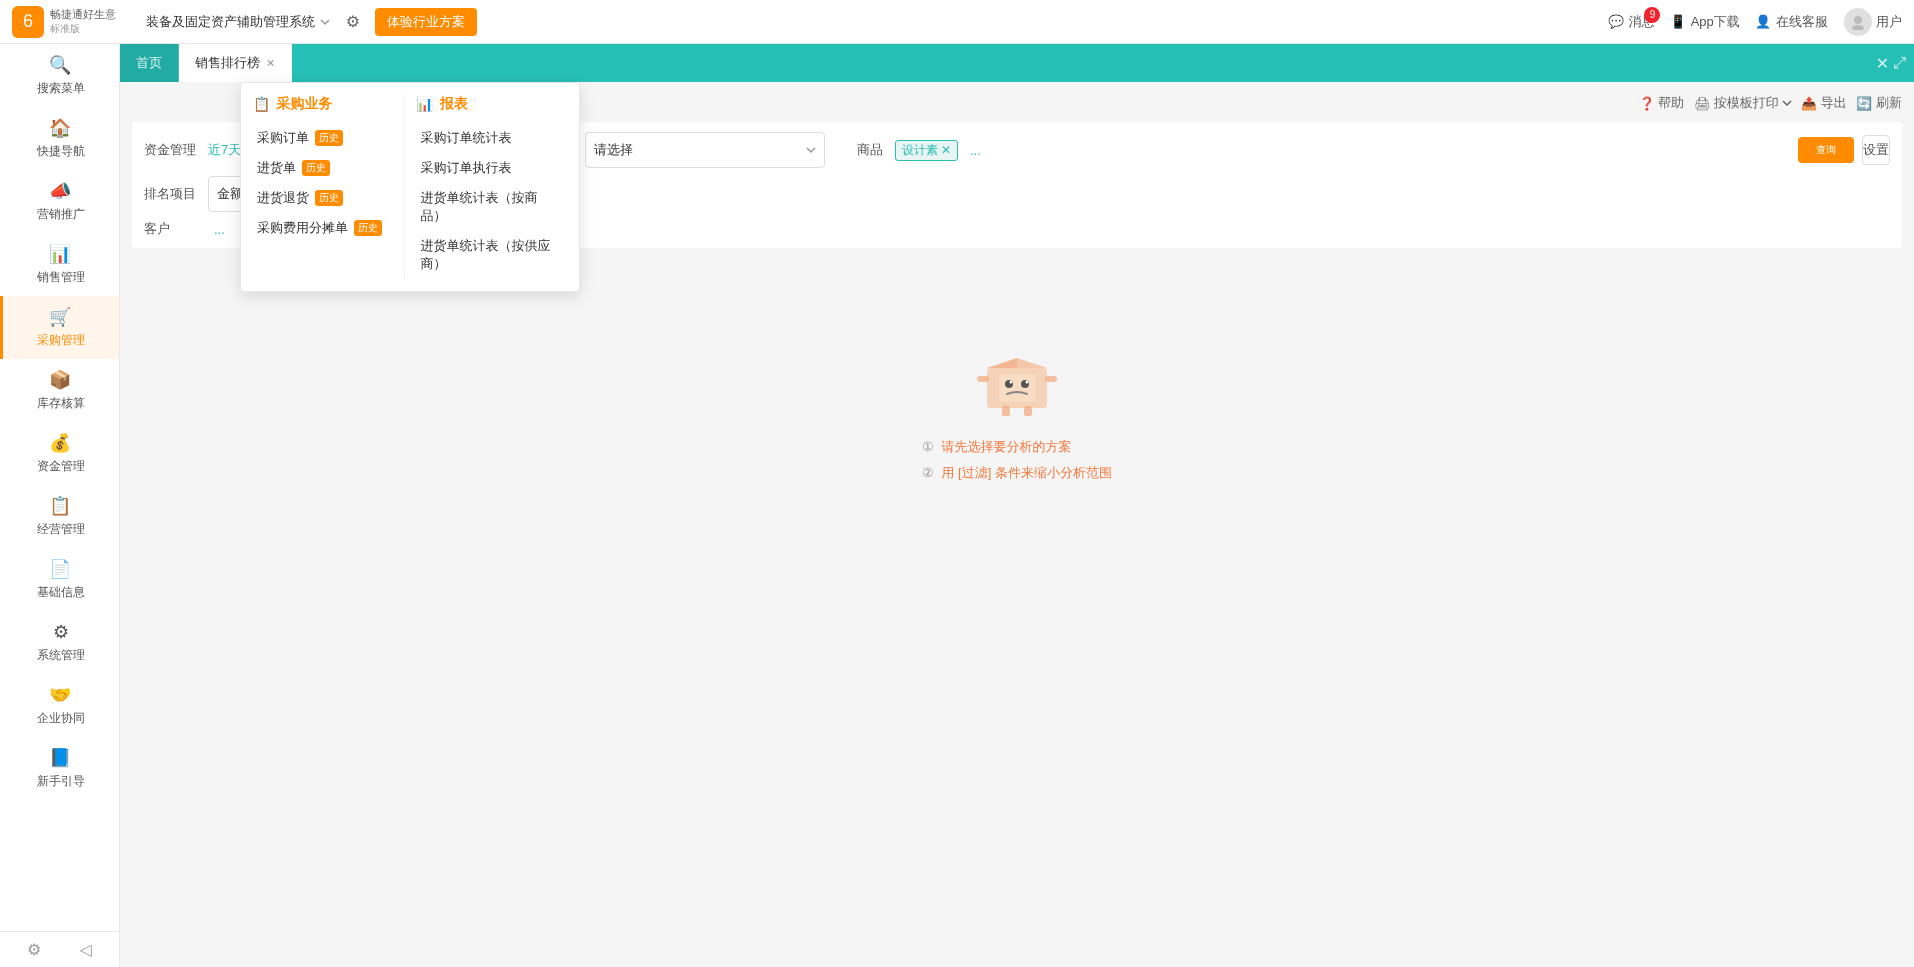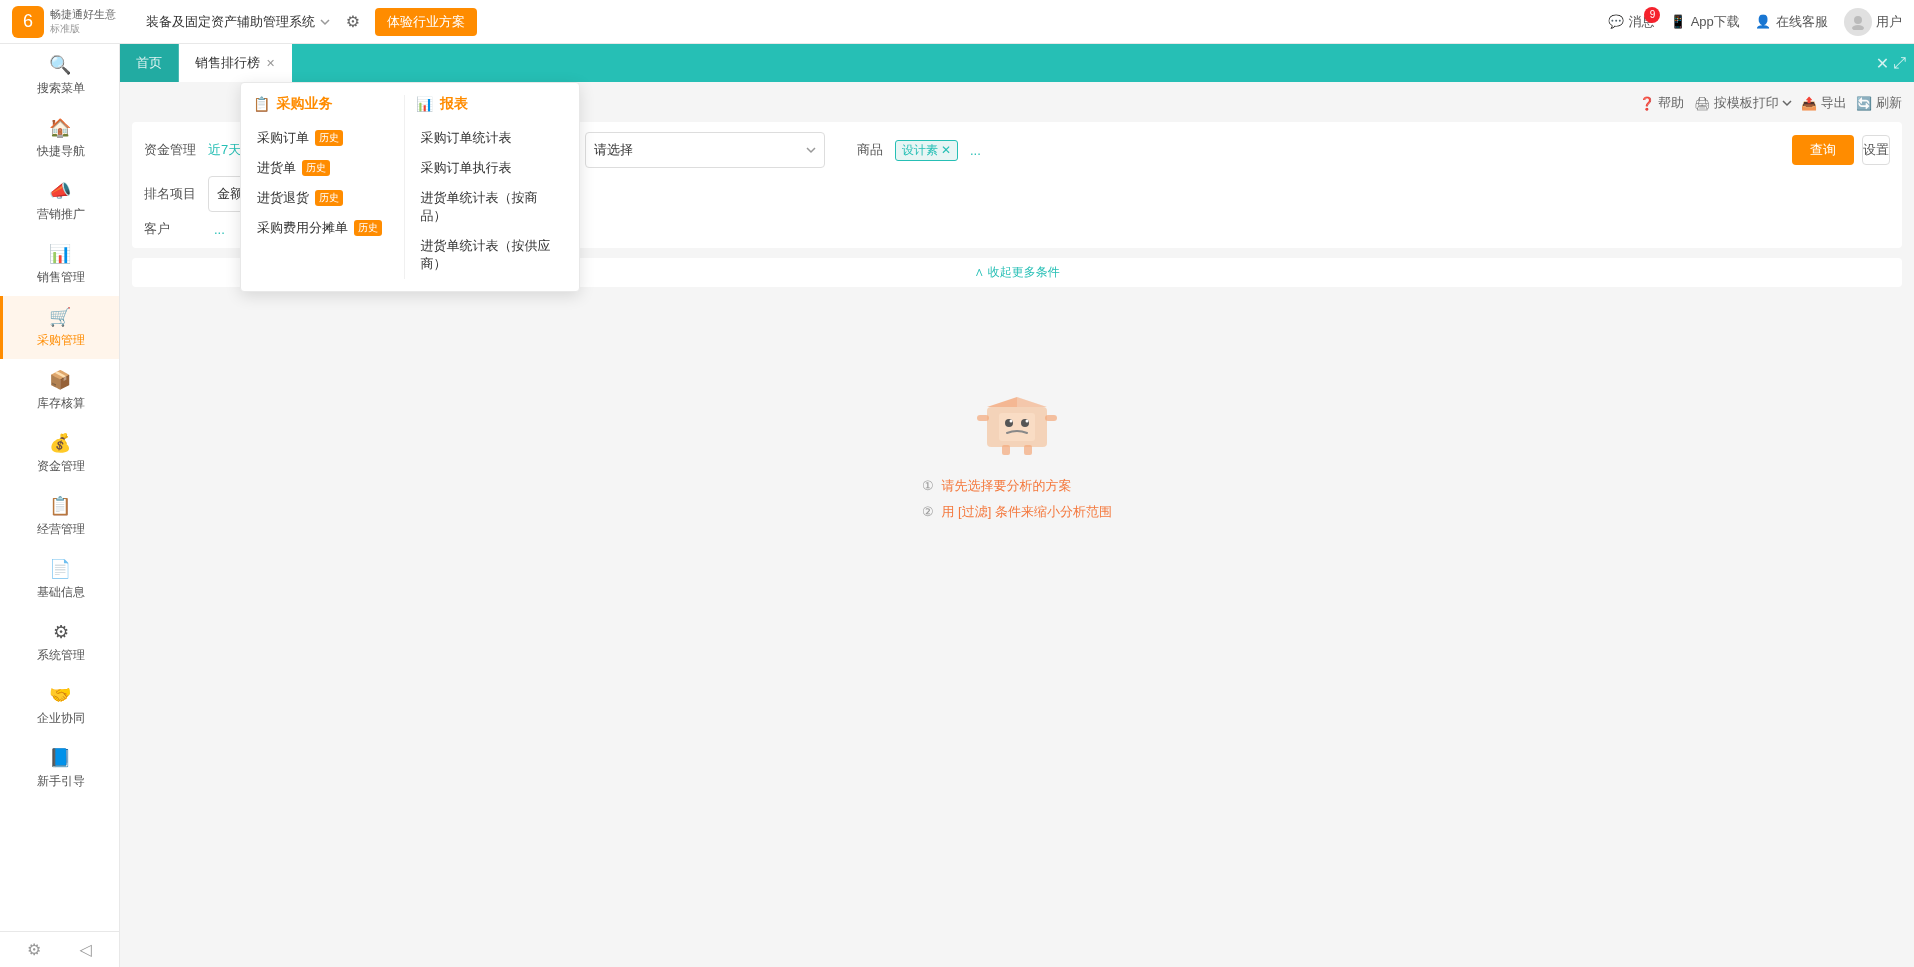--- a/index.html
+++ b/index.html
@@ -274,21 +274,21 @@
     .tag .tag-close { cursor: pointer; }
     .more-link { color: #26bfb5; cursor: pointer; font-size: 13px; }
     .date-range { color: #333; font-size: 13px; }
     .btn-primary {
       background: #ff8c00;
       color: white;
       border: none;
       padding: 6px 18px;
       border-radius: 4px;
       cursor: pointer;
-      font-size: 13px;
+      font-size: 10px;
     }
     .btn-default {
       background: #fff;
       color: #555;
       border: 1px solid #ddd;
       padding: 5px 0;
       border-radius: 4px;
       cursor: pointer;
       font-size: 13px;
     }
@@ -620,24 +620,20 @@
           <span class="filter-label" style="margin-left:20px;">业务员</span>
           <span class="more-link">...</span>
         </div>
 
         <div class="filter-row">
           <span class="filter-label">客户</span>
           <span class="more-link">...</span>
         </div>
       </div>
 
-      <div class="collapse-bar">
-        <span>∧</span>
-        <span>收起更多条件</span>
-      </div>
 
       <div class="empty-state">
         <div class="empty-icon">
           <svg width="100" height="80" viewBox="0 0 100 80">
 
             <rect x="20" y="30" width="60" height="40" rx="4" fill="#f4c4a0" opacity="0.7"></rect>
 
             <polygon points="20,30 50,20 50,30" fill="#f4a87a" opacity="0.8"></polygon>
 
             <polygon points="80,30 50,20 50,30" fill="#f4a87a" opacity="0.6"></polygon>

